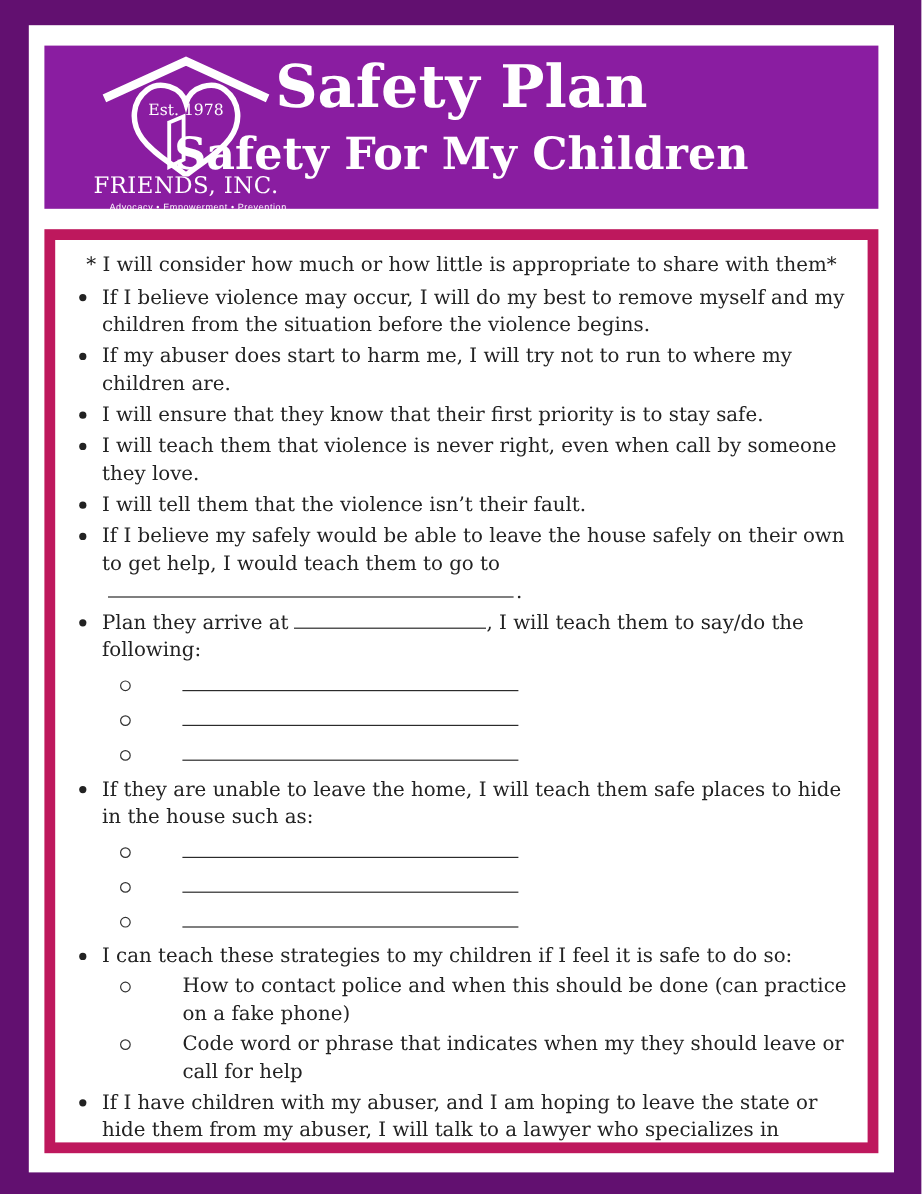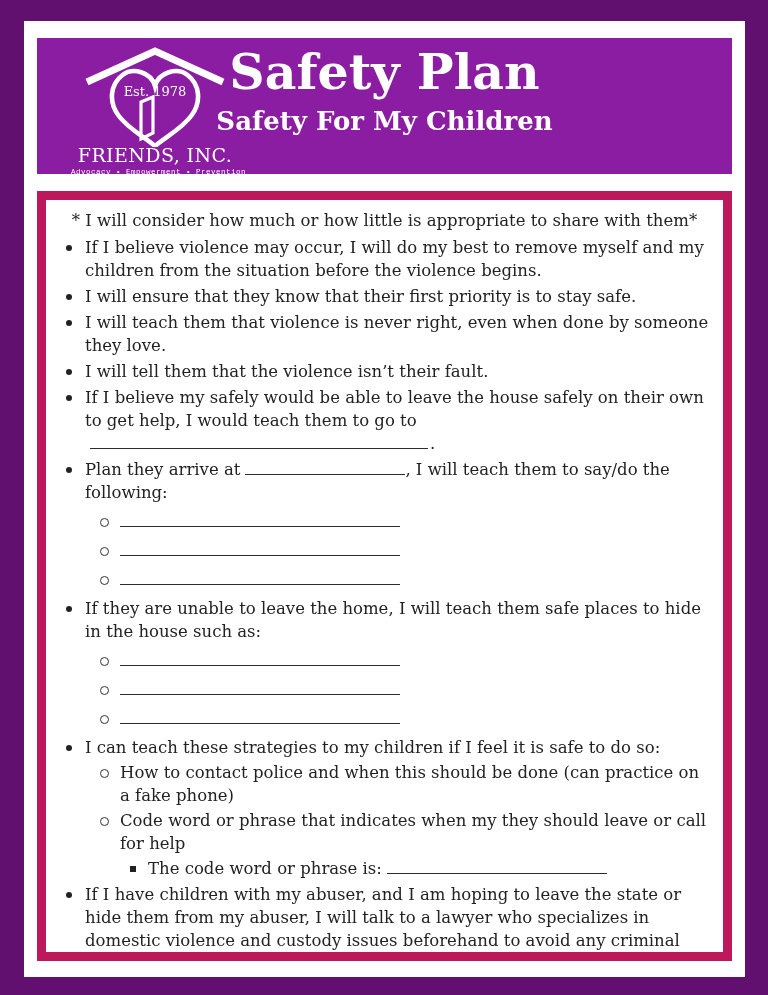--- a/index.html
+++ b/index.html
@@ -32,52 +32,52 @@
     width: 168px; text-align: center;
     color: #ffffff;
   }
   .logo svg { display: block; margin: 0 auto; }
   .orgname {
     font-family: "DejaVu Serif", serif;
     font-size: 19px; letter-spacing: 0.4px;
     margin-top: -3px; white-space: nowrap;
   }
   .tagline {
-    font-family: Liberation Mono, monospace;
+    font-family: Liberation Sans, sans-serif;
     font-size: 7.5px; letter-spacing: 0.5px;
-    margin-top: 2px; white-space: nowrap;
+    margin-top: 2px; white-space: nowrap; text-align: right;
   }
   .titles { text-align: center; padding-top: 9px; }
   .title {
     font-family: "DejaVu Serif", serif;
     font-weight: bold; font-size: 49px; line-height: 1.05;
   }
   .subtitle {
     font-family: "DejaVu Serif", serif;
-    font-weight: bold; font-size: 26px; margin-top: 8px;
+    font-weight: bold; font-size: 37px; margin-top: 8px;
   }
 
   .gap { flex: none; height: 17px; background: #ffffff; }
 
   
   .box {
     flex: 1;
     border: 9px solid #be185d;
     box-sizing: border-box;
     padding: 7px 10px 4px 10px;
     overflow: hidden;
     color: #222222;
     font-size: 16.5px; line-height: 23px;
   }
   .intro { text-align: center; margin: 2px 0 4px 0; }
 
   .li { display: flex; align-items: flex-start; }
   .li .t { flex: 1; }
   .l1 { padding-left: 10px; margin-top: 3px; }
-  .l2 { padding-left: 44px; margin-top: 2px; }
+  .l2 { padding-left: 44px; margin-top: 2px; gap: 32px; }
   .l3 { padding-left: 74px; margin-top: 2px; }
 
   .mk { flex: none; }
   .dot  { width: 6px;  height: 6px;  background: #222; border-radius: 50%; margin: 9px 13px 0 0; }
   .circ { width: 7px;  height: 7px;  border: 1.4px solid #333; border-radius: 50%; background: transparent; margin: 8px 11px 0 0; }
   .sq   { width: 6px;  height: 6px;  background: #222; margin: 9px 12px 0 0; }
 
   .blank {
     display: inline-block;
     height: 15px;
@@ -118,29 +118,33 @@
 
     <div class="box">
 
       <div class="intro">* I will consider how much or how little is appropriate to share with them*</div>
 
       <div class="li l1">
         <span class="mk dot"></span>
         <div class="t">If I believe violence may occur, I will do my best to remove myself and my children from the situation before the violence begins.</div>
       </div>
 
+      <div class="li l1">
+        <span class="mk dot"></span>
+        <div class="t">If my abuser does start to harm me, I will try not to run to where my children are.</div>
+      </div>
 
       <div class="li l1">
         <span class="mk dot"></span>
         <div class="t">I will ensure that they know that their first priority is to stay safe.</div>
       </div>
 
       <div class="li l1">
         <span class="mk dot"></span>
-        <div class="t">I will teach them that violence is never right, even when done by someone they love.</div>
+        <div class="t">I will teach them that violence is never right, even when call by someone they love.</div>
       </div>
 
       <div class="li l1">
         <span class="mk dot"></span>
         <div class="t">I will tell them that the violence isn’t their fault.</div>
       </div>
 
       <div class="li l1">
         <span class="mk dot"></span>
         <div class="t"><span>If I believe my safely would be able to leave the house safely on their own to get help, I would teach them to go to</span><span class="blank w340"></span><span>.</span></div>
@@ -190,24 +194,20 @@
       <div class="li l2">
         <span class="mk circ"></span>
         <div class="t">How to contact police and when this should be done (can practice on a fake phone)</div>
       </div>
 
       <div class="li l2">
         <span class="mk circ"></span>
         <div class="t">Code word or phrase that indicates when my they should leave or call for help</div>
       </div>
 
-      <div class="li l3">
-        <span class="mk sq"></span>
-        <div class="t"><span>The code word or phrase is:</span><span class="blank w220"></span></div>
-      </div>
 
       <div class="li l1">
         <span class="mk dot"></span>
         <div class="t">If I have children with my abuser, and I am hoping to leave the state or hide them from my abuser, I will talk to a lawyer who specializes in domestic violence and custody issues beforehand to avoid any criminal parental kidnapping laws.</div>
       </div>
 
     </div>
   </div>
 </div>
 

